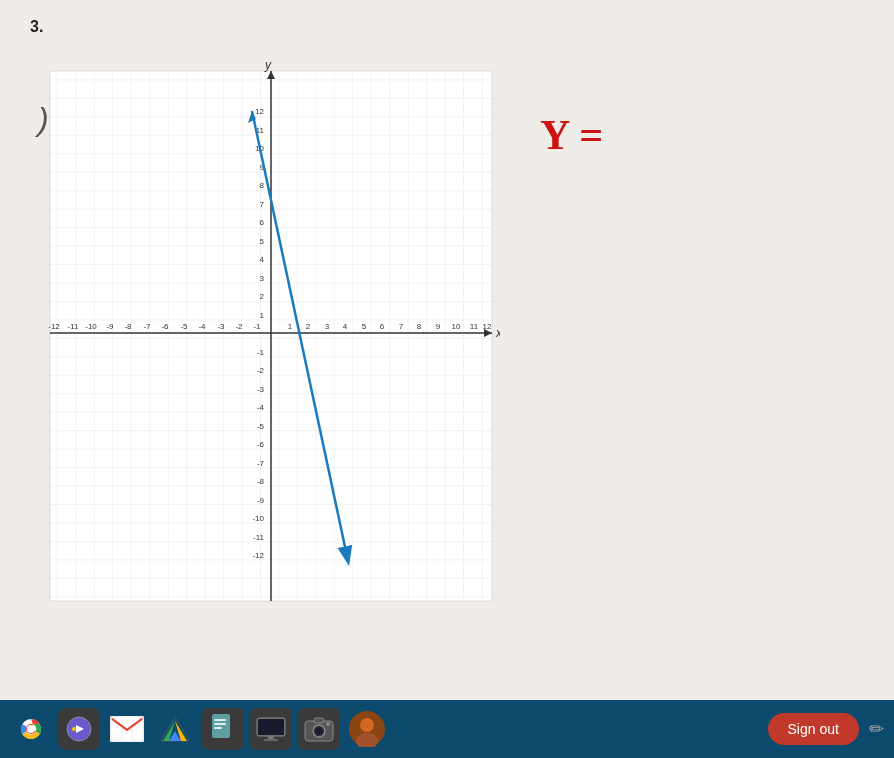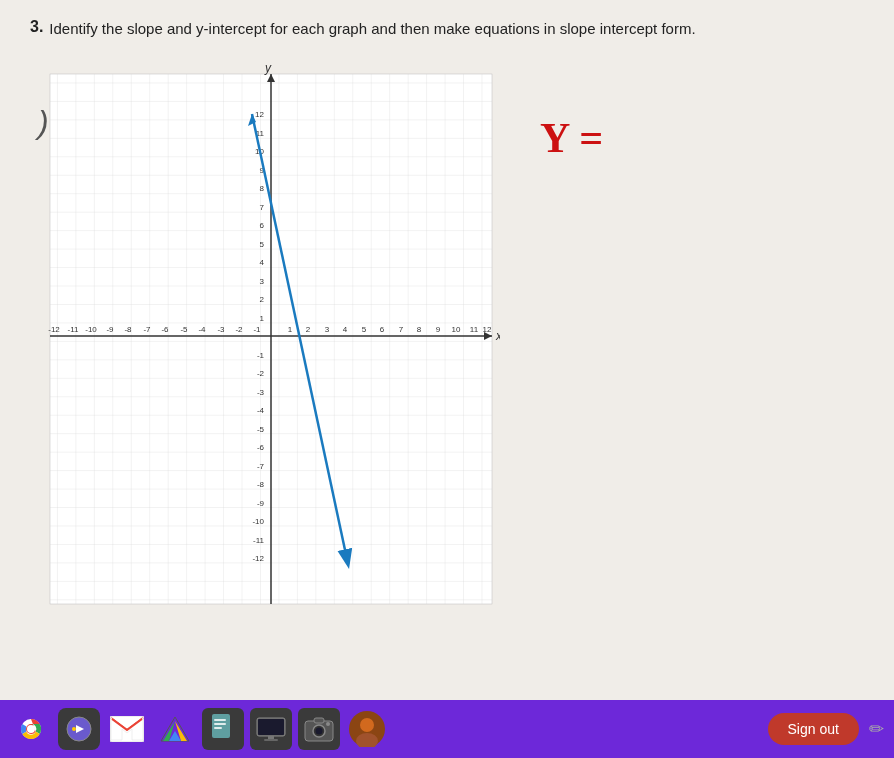--- a/index.html
+++ b/index.html
@@ -55,21 +55,21 @@
       left: 0;
     }
 
     
     .taskbar {
       position: absolute;
       bottom: 0;
       left: 0;
       right: 0;
       height: 58px;
-      background: #6d28d9;
+      background: #0c4a6e;
       display: flex;
       align-items: center;
       padding: 0 10px;
       gap: 6px;
     }
 
     .taskbar-icon {
       width: 42px;
       height: 42px;
       border-radius: 50%;
@@ -119,21 +119,20 @@
 </head>
 <body>
 
 <div class="paper-bg"></div>
 
 <div class="content-overlay">
 
   <div style="padding: 18px 30px 10px 30px;">
     <div class="question-header">
       <span class="question-number">3.</span>
-      <span class="question-text">Identify the slope and y-intercept for each graph and then make equations in slope intercept form.</span>
     </div>
   </div>
 
   <div style="display:flex; flex-direction:row; padding: 0 20px;">
 
     <div class="graph-wrapper">
 
       <div style="position:absolute; top:40px; left:18px; font-size:32px; color:#555; font-style:italic;">)</div>
 
       <svg class="coord-plane" width="480" height="555">

